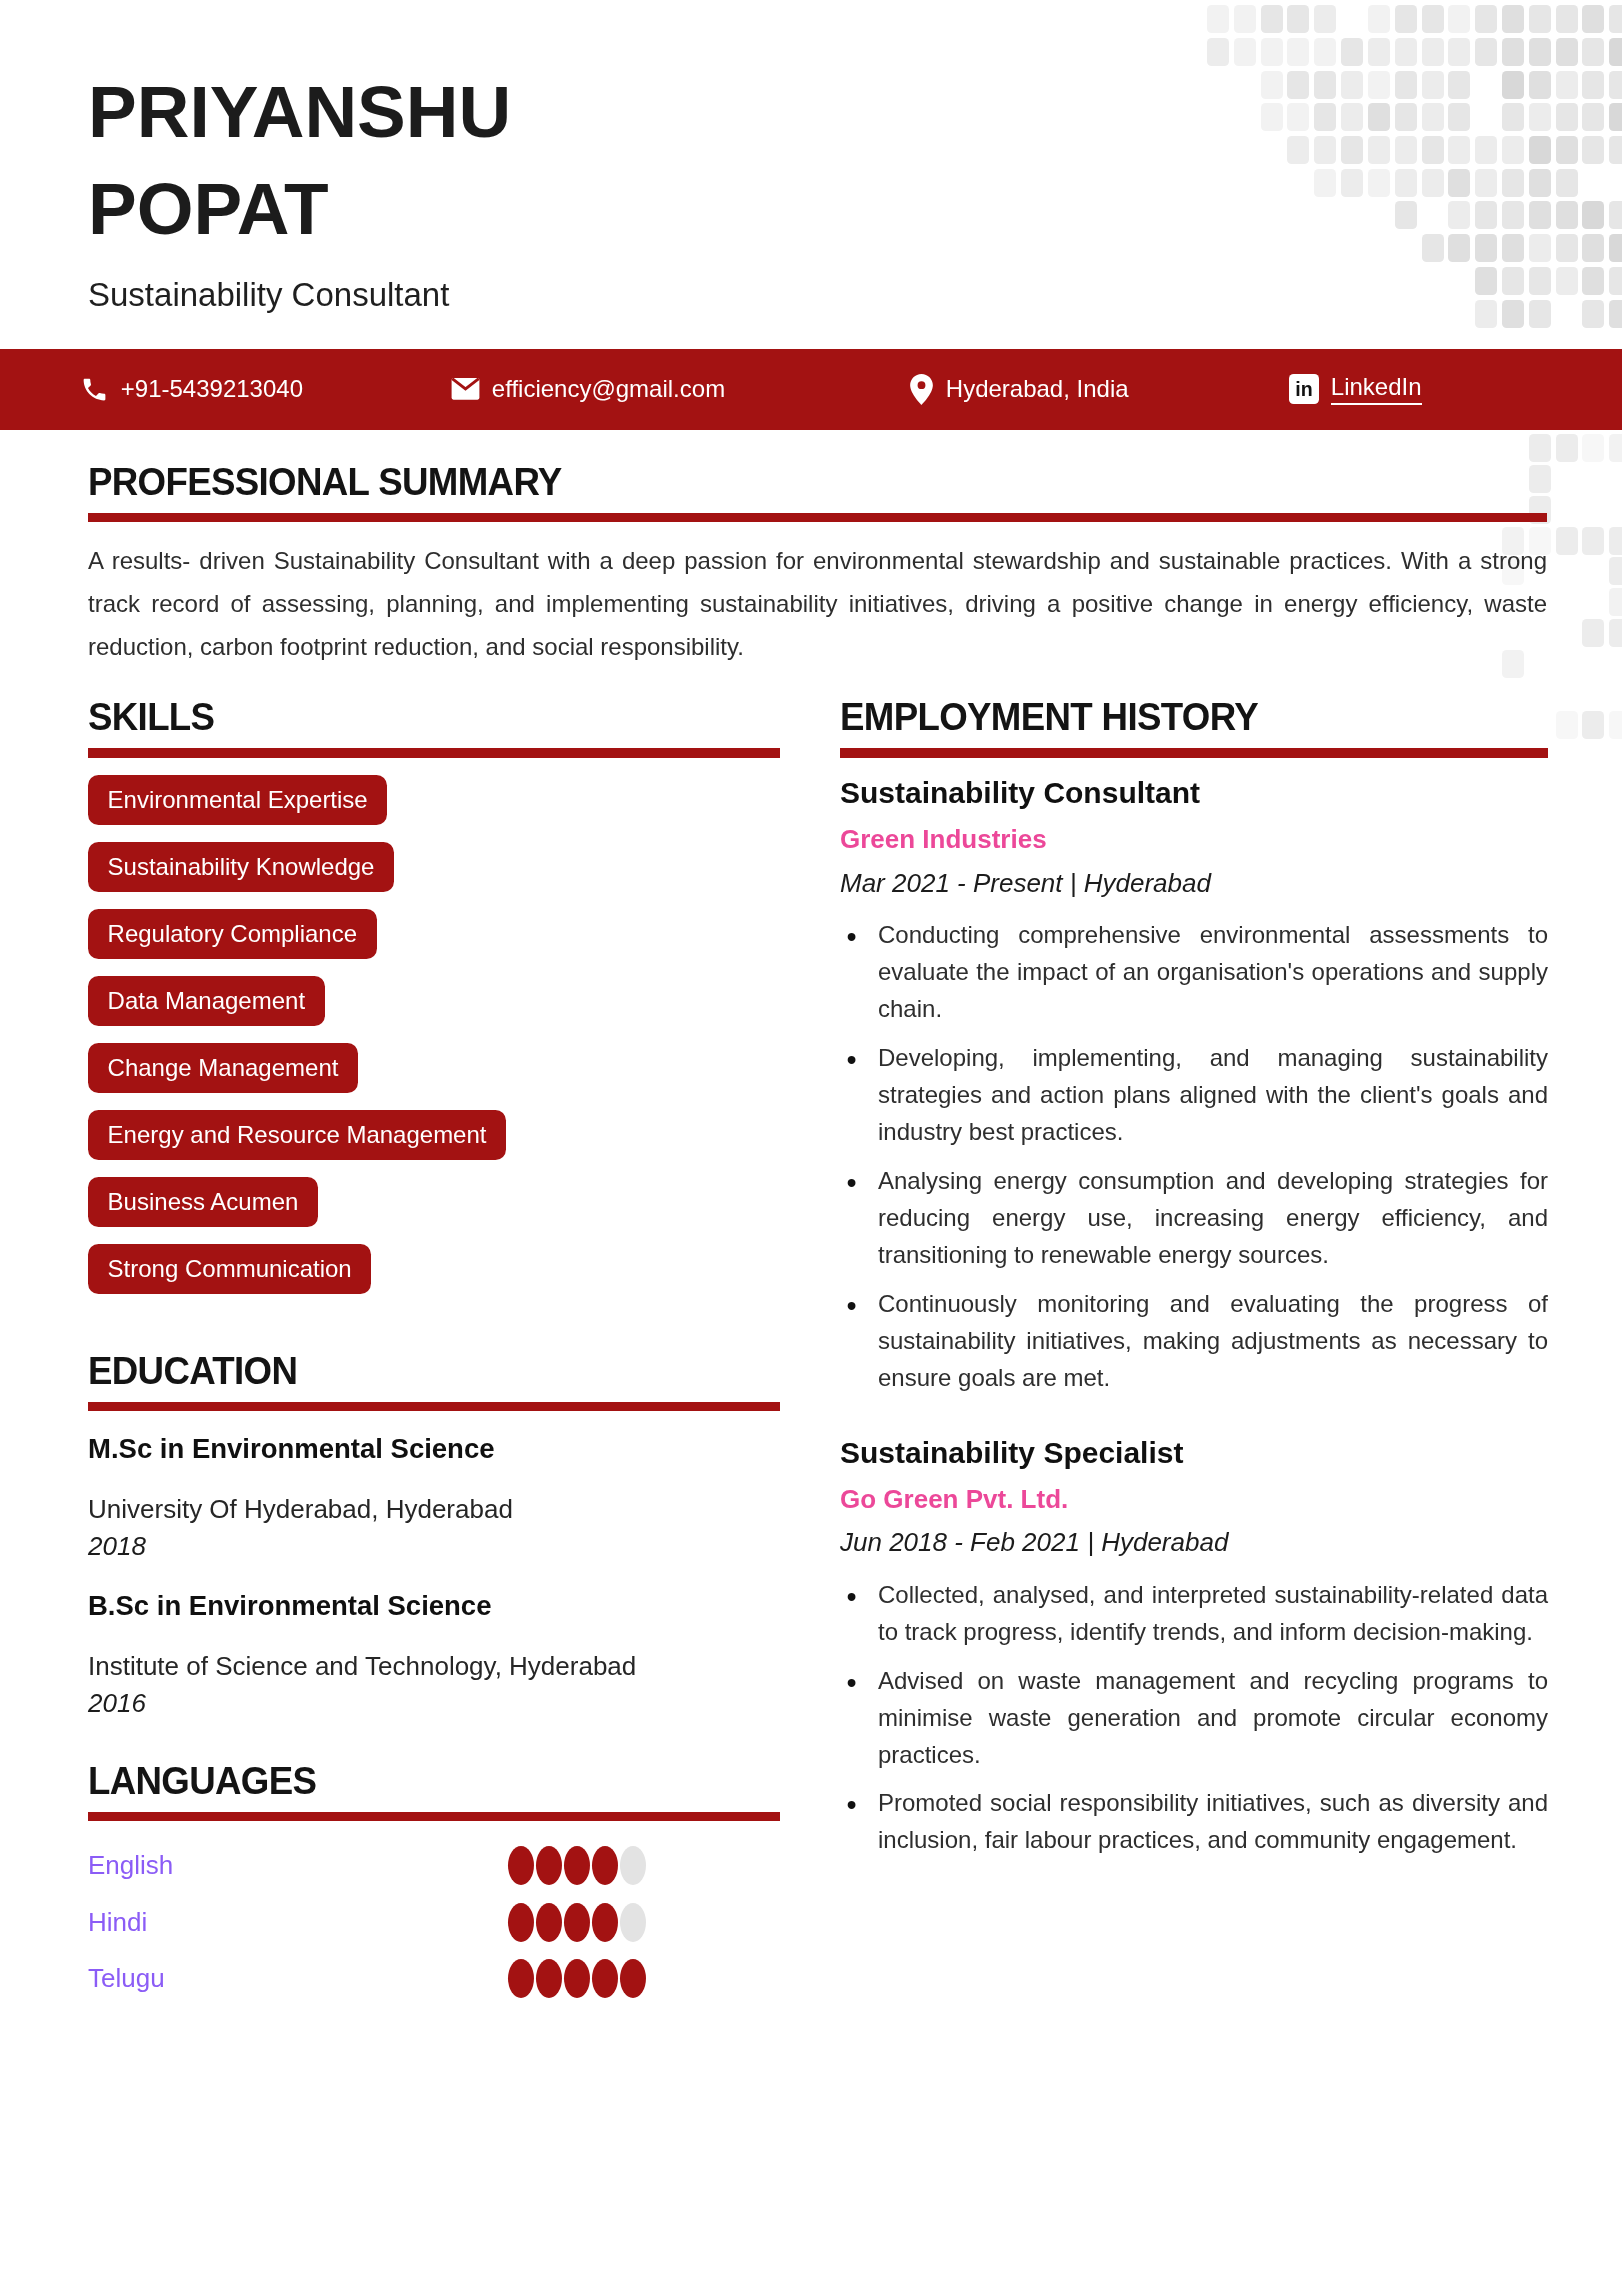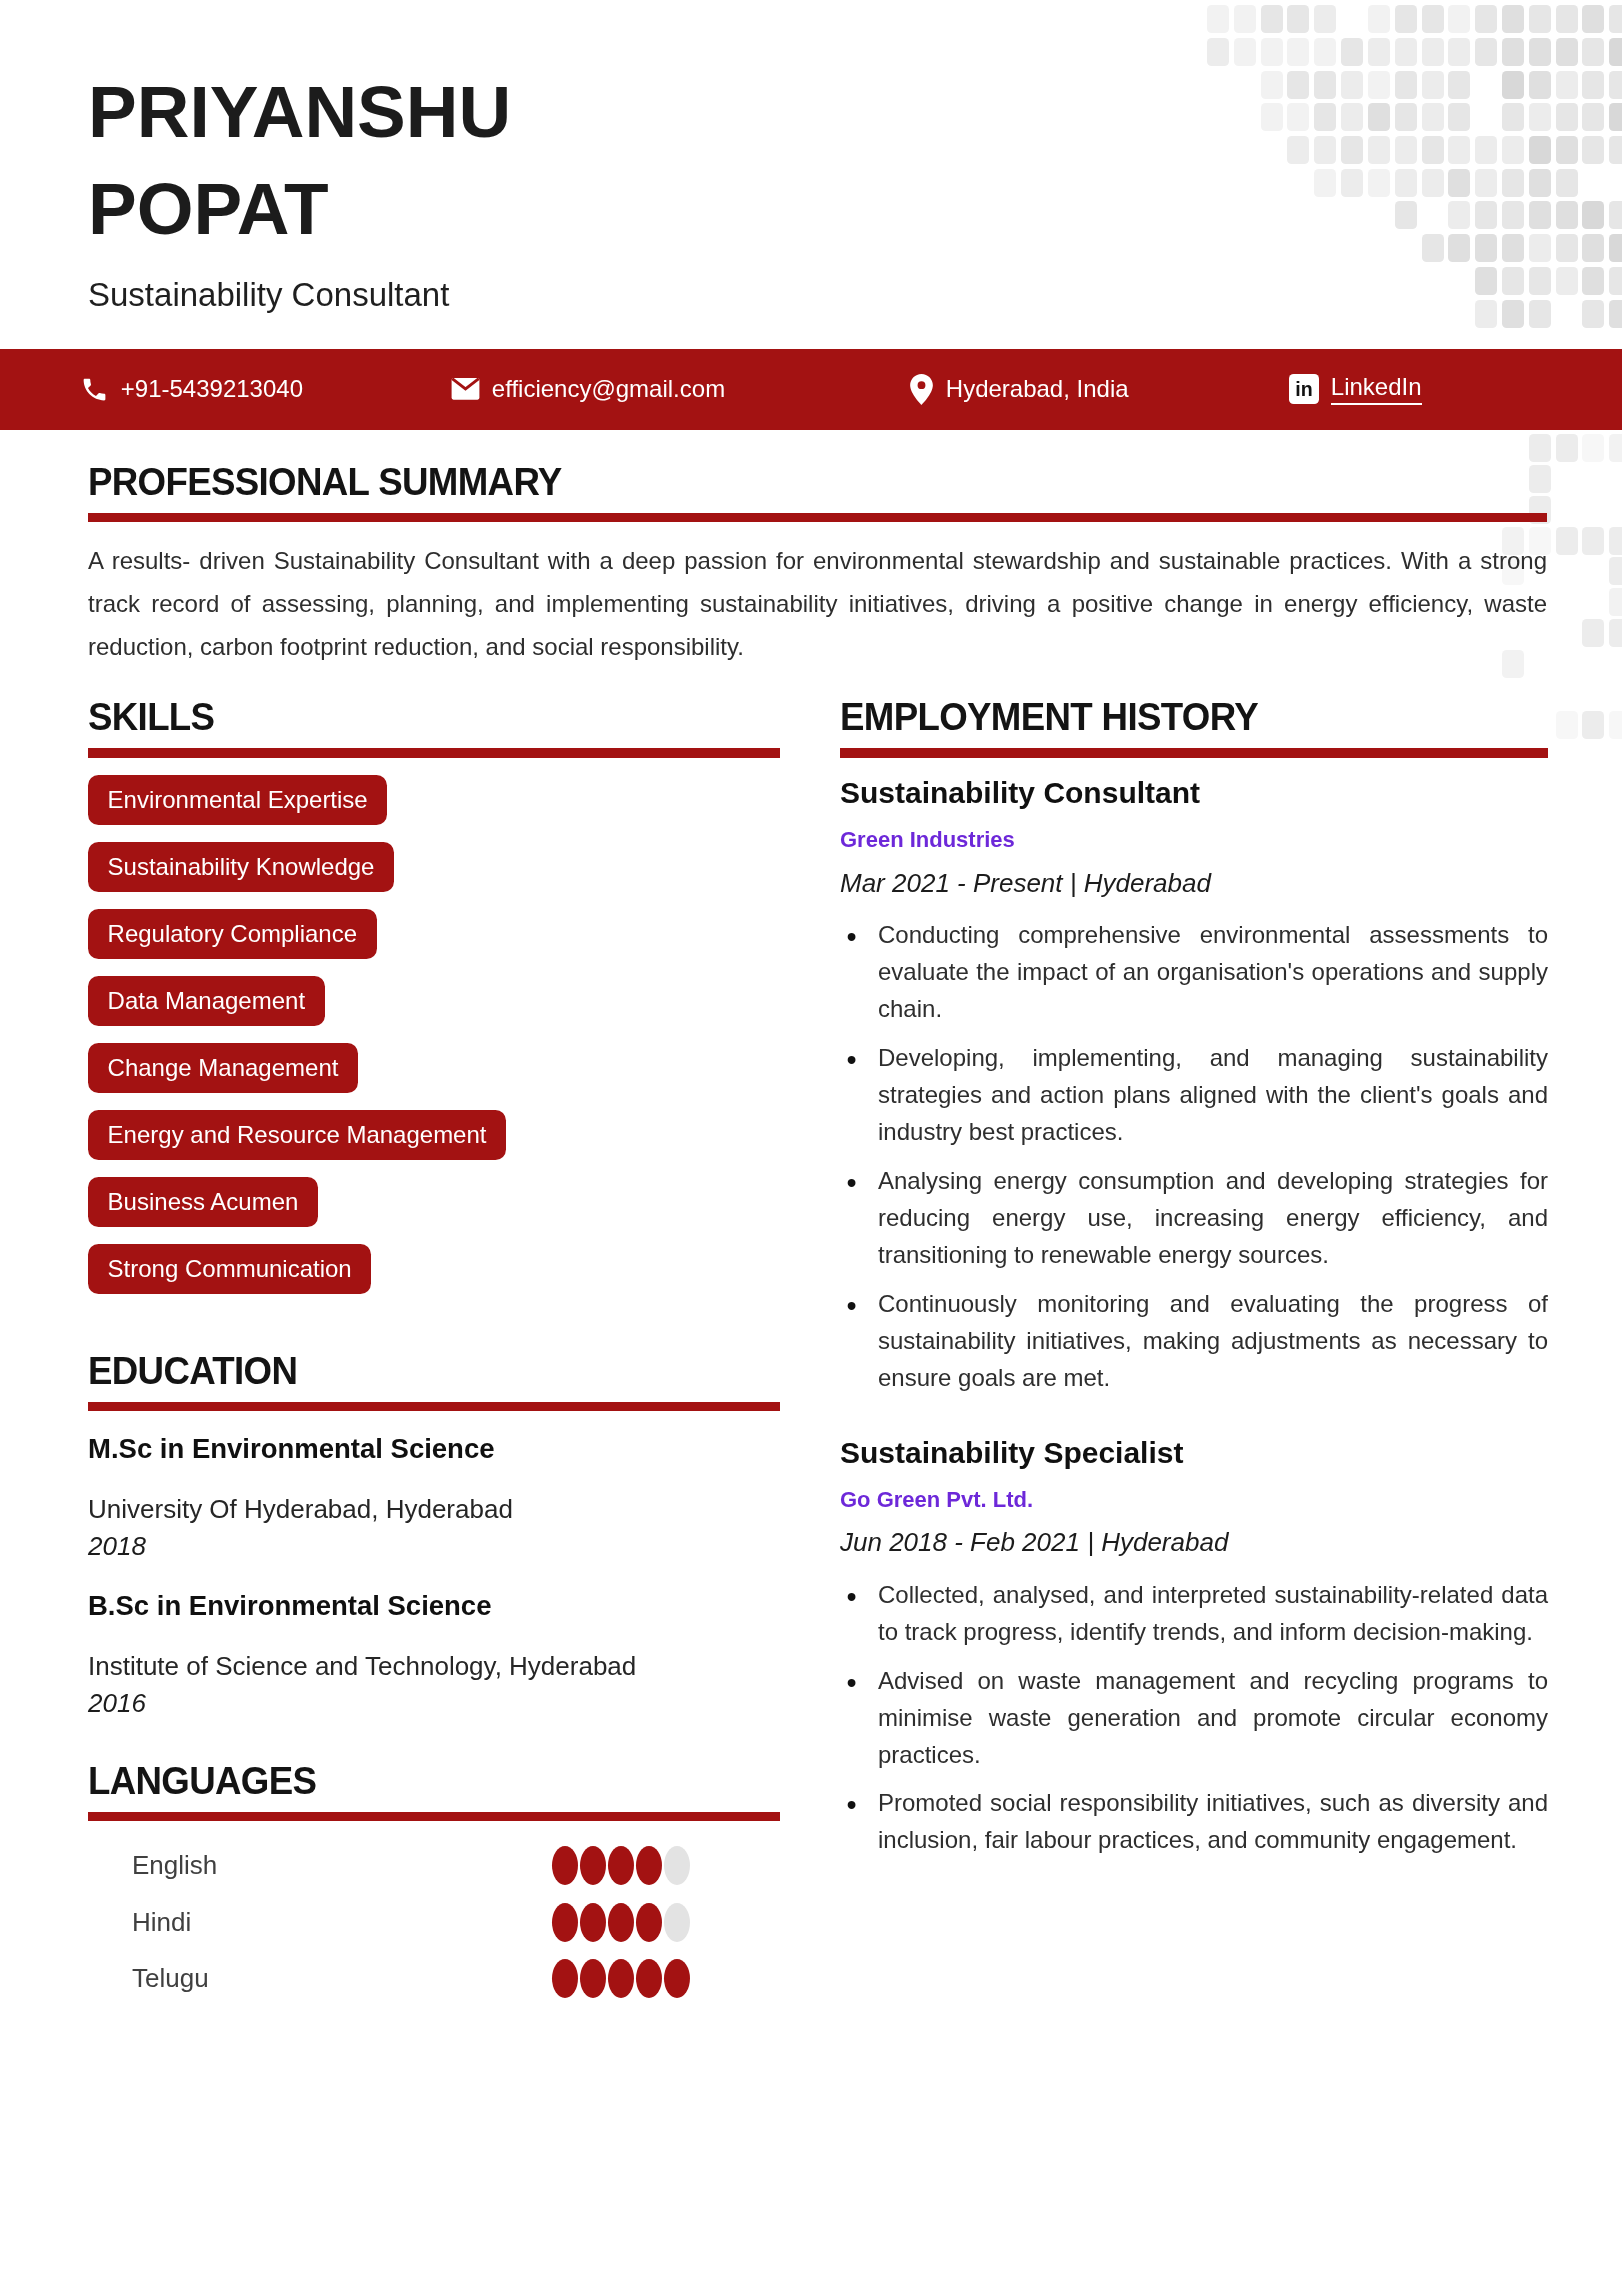--- a/index.html
+++ b/index.html
@@ -41,30 +41,30 @@
   
   .edu-wrap{margin-top:18.3px;}
   .edu{margin-bottom:22px;}
   .edu .degree{font-size:27.5px;line-height:37px;font-weight:700;color:#101010;}
   .edu .school{font-size:26px;line-height:37px;color:#262626;margin-top:24px;}
   .edu .year{font-size:26px;line-height:37px;font-style:italic;color:#1c1c1c;}
 
   
   .lang-rows{margin-top:23.6px;}
   .lang-row{display:flex;align-items:center;height:42px;margin-bottom:14.4px;}
-  .lang-name{width:420px;font-size:26px;color:#404040;margin-left:44px;}
+  .lang-name{width:420px;font-size:26px;color:#8b5cf6;}
   .dots{display:flex;gap:2px;}
   .dot{width:26px;height:39px;border-radius:50%;}
   .dot.on{background:var(--accent);} .dot.off{background:var(--dot-off);}
 
   
   .job{margin-top:15.7px;}
   .job + .job{margin-top:37px;}
   .job .jtitle{font-size:30px;line-height:39px;font-weight:700;color:#101010;}
-  .job .jcompany{margin-top:9.2px;font-size:22px;line-height:37px;font-weight:700;color:#6d28d9;}
+  .job .jcompany{margin-top:9.2px;font-size:26px;line-height:37px;font-weight:700;color:#ec4899;}
   .job .jdate{margin-top:6.5px;font-size:26px;line-height:37px;font-style:italic;color:#1c1c1c;}
   .job ul{margin-top:14.4px;list-style:none;}
   .job li{position:relative;padding-left:38px;font-size:24px;line-height:37px;text-align:justify;color:#2e2e2e;margin-bottom:11.8px;}
   .job li::before{content:"\2022";position:absolute;left:6.5px;top:0;font-size:29px;line-height:43px;color:#111;}
   .h-spacer-edu{margin-top:56px;} .h-spacer-lang{margin-top:38px;}
 </style>
 </head>
 <body>
 
 <div class="page">

